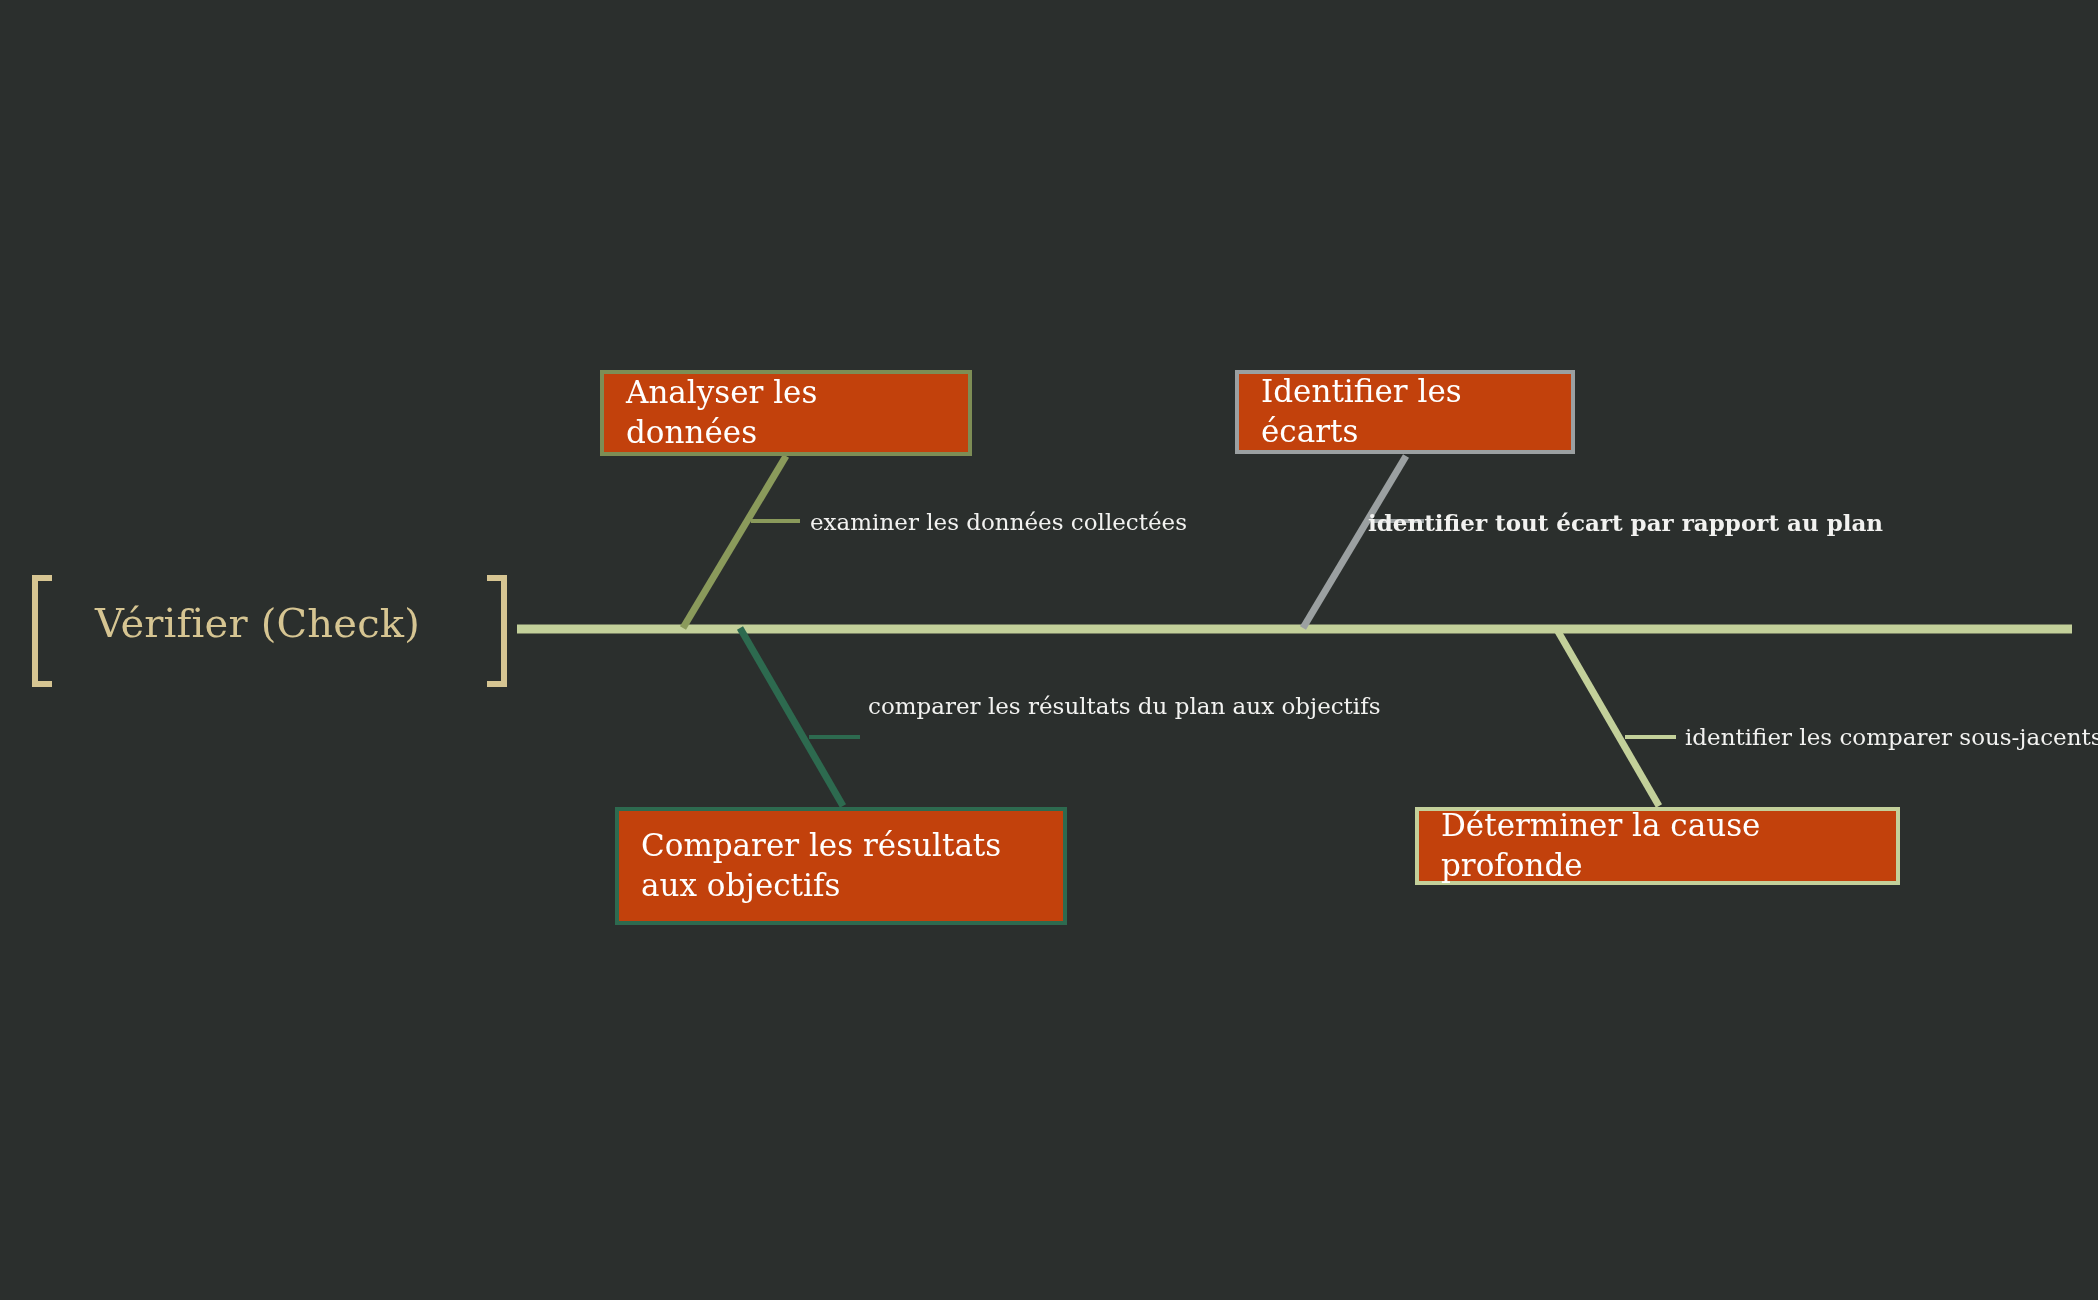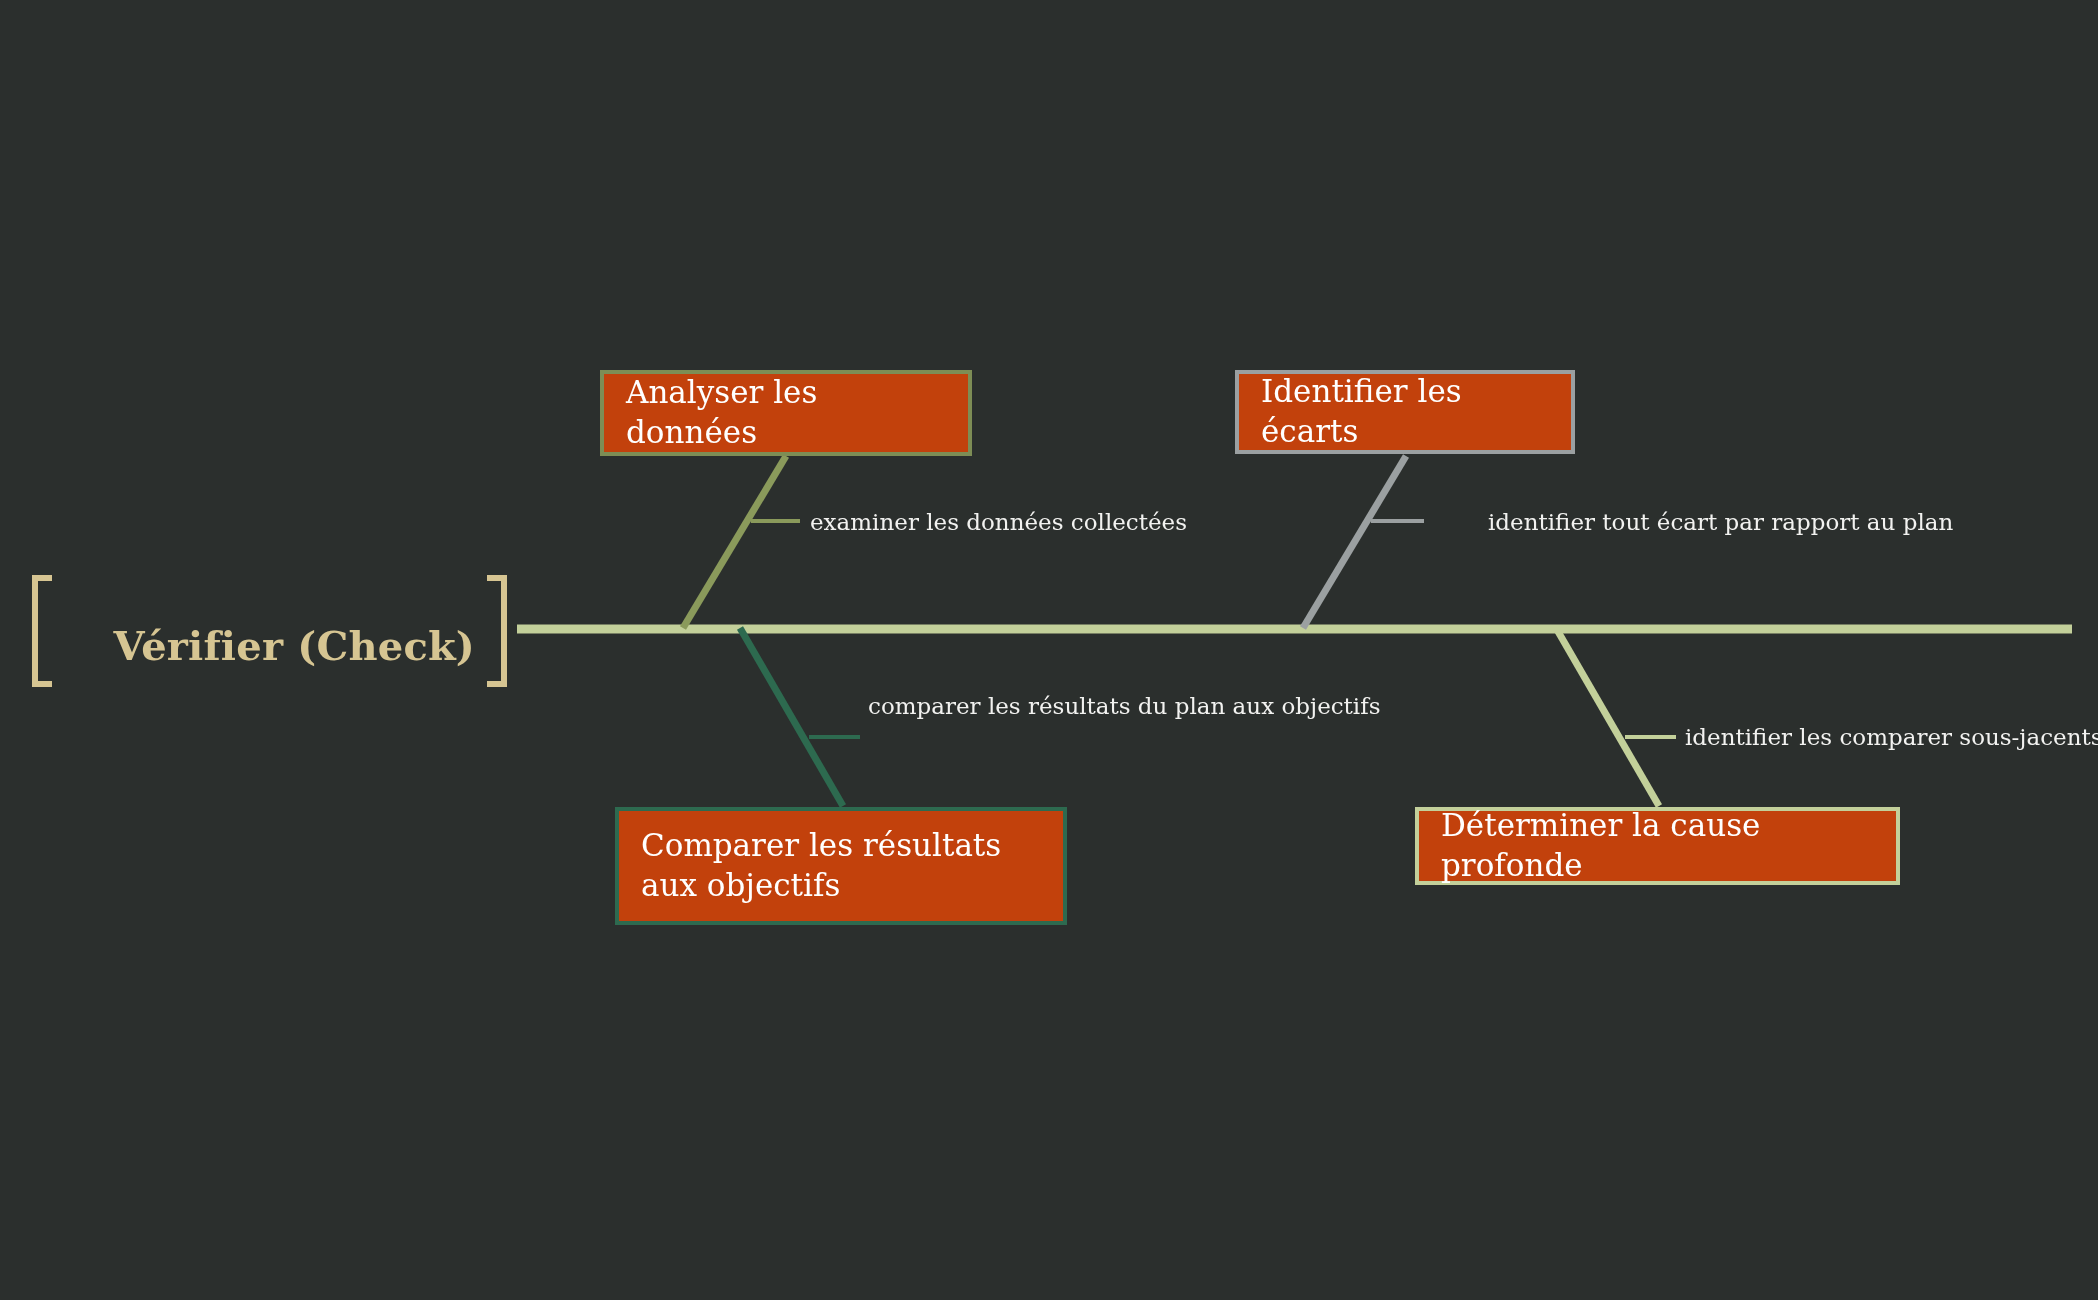--- a/index.html
+++ b/index.html
@@ -21,27 +21,26 @@
     width: 2098px;
     height: 1300px;
   }
 
   
   .main-label {
     position: absolute;
     left: 95px;
     top: 600px;
     width: 380px;
-    text-align: right;
+    text-align: left;
     color: #d6c592;
     font-size: 40px;
-    font-weight: bold;
+    font-weight: normal;
     letter-spacing: 0.2px;
     white-space: nowrap;
-    margin-top: 22px;
   }
 
   
   .cause-box {
     position: absolute;
     box-sizing: border-box;
     background: #c2410c;
     color: #ffffff;
     font-size: 31px;
     line-height: 1.28;
@@ -74,21 +73,21 @@
   
   .sub-label {
     position: absolute;
     color: #f2f2f0;
     font-size: 23px;
     white-space: nowrap;
     line-height: 1;
     text-align: right;
   }
   #sub-examiner     { left: 810px;  top: 511px; }
-  #sub-identifier   { left: 1488px; top: 511px; }
+  #sub-identifier   { left: 1368px; top: 511px; font-weight: bold; }
   #sub-comparer     { left: 868px;  top: 695px; }
   #sub-facteurs     { left: 1685px; top: 726px; }
 </style>
 </head>
 <body>
 
 <div id="stage">
 
   <svg id="skeleton" viewBox="0 0 2098 1300">
 

